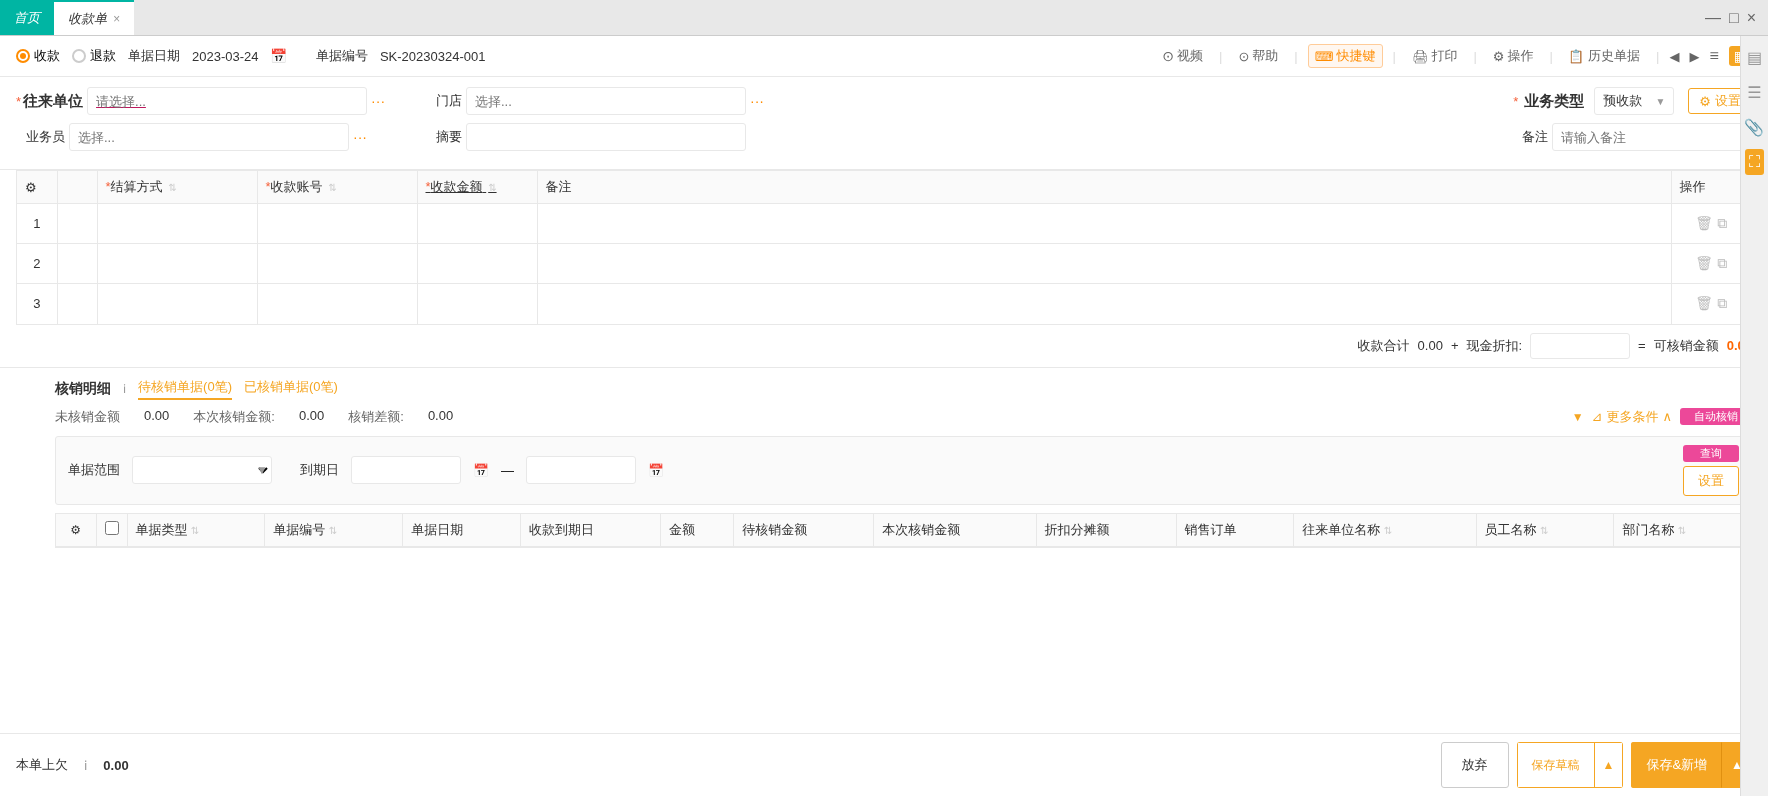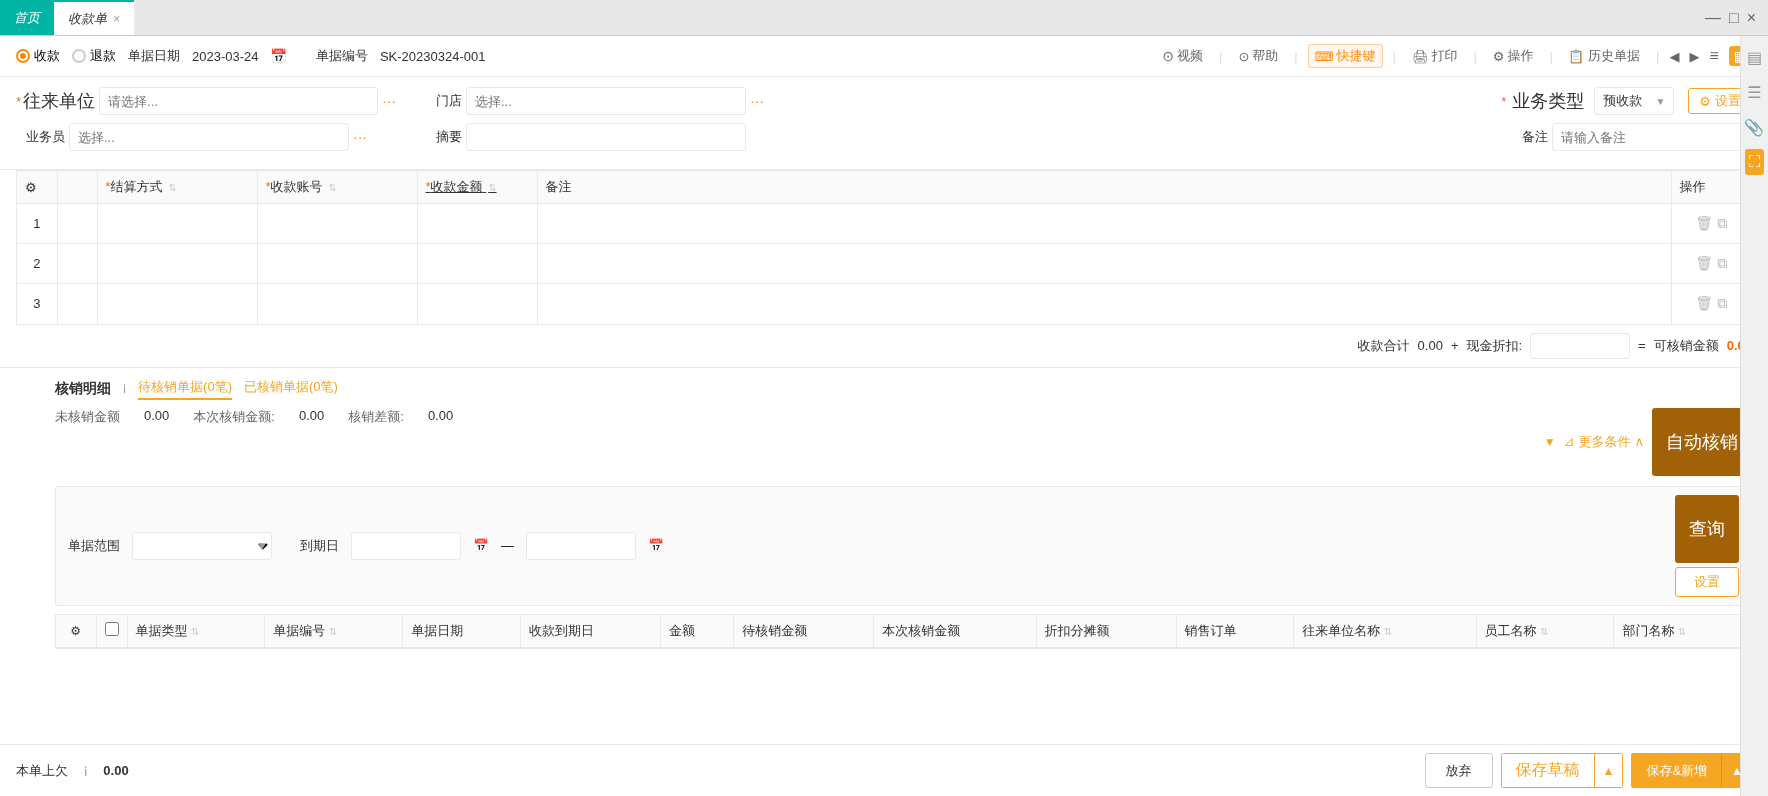--- a/index.html
+++ b/index.html
@@ -47,21 +47,21 @@
     }
     .toolbar-btn-active { background: #fff7f0; color: #ff8c00; border: 1px solid #ffcc99; border-radius: 3px; padding: 2px 6px; }
     .toolbar-divider { color: #ddd; }
 
     
     .form-area {
       padding: 10px 16px; background: #fff; border-bottom: 1px solid #e8e8e8; flex-shrink: 0;
     }
     .form-row { display: flex; align-items: center; gap: 0; margin-bottom: 8px; }
     .form-field { display: flex; align-items: center; flex: 1; }
-    .form-label { color: #f5a623; font-size: 18px; white-space: nowrap; margin-right: 4px; }
+    .form-label { color: #f5a623; font-size: 15px; white-space: nowrap; margin-right: 4px; font-weight: bold; }
     .form-label-plain { color: #333; font-size: 13px; white-space: nowrap; margin-right: 4px; }
     .form-input {
       flex: 1; height: 28px; border: 1px solid #e8e8e8; border-radius: 3px;
       padding: 0 8px; color: #999; font-size: 13px; outline: none; background: #fff;
       max-width: 280px;
     }
     .form-more { color: #ff8c00; margin-left: 4px; cursor: pointer; font-size: 14px; }
     .form-type-select {
       border: 1px solid #e8e8e8; border-radius: 3px; padding: 0 8px;
       height: 28px; font-size: 13px; color: #333; background: #fff; min-width: 80px;
@@ -126,22 +126,22 @@
     .filter-select {
       height: 28px; border: 1px solid #e8e8e8; border-radius: 3px; padding: 0 8px;
       font-size: 13px; background: #fff; min-width: 140px;
     }
     .filter-date {
       height: 28px; border: 1px solid #e8e8e8; border-radius: 3px; padding: 0 8px;
       font-size: 13px; width: 110px;
     }
     .filter-more { color: #f5a623; font-size: 13px; cursor: pointer; margin-left: auto; display: flex; align-items: center; gap: 4px; }
     .btn-orange {
-      background: #a16207; color: #fff; border: none; border-radius: 3px;
-      padding: 22px 14px; cursor: pointer; font-size: 18px;
+      background: #ec4899; color: #fff; border: none; border-radius: 3px;
+      padding: 1px 14px; cursor: pointer; font-size: 11px;
     }
     .btn-outline-orange {
       background: #fff; color: #f5a623; border: 1px solid #f5a623; border-radius: 3px;
       padding: 5px 14px; cursor: pointer; font-size: 13px;
     }
     .filter-actions { display: flex; flex-direction: column; gap: 4px; }
 
     
     .bottom-table-wrapper { border: 1px solid #e8e8e8; margin-top: 4px; }
     .bottom-table { width: 100%; border-collapse: collapse; }
@@ -162,32 +162,32 @@
     .footer-btn-group { display: flex; gap: 8px; }
     .btn-gray {
       background: #fff; color: #333; border: 1px solid #ccc; border-radius: 3px;
       padding: 6px 20px; cursor: pointer; font-size: 13px;
     }
     .btn-split {
       display: flex; align-items: stretch; border-radius: 3px; overflow: hidden;
     }
     .btn-split-main {
       background: #fff; color: #f5a623; border: 1px solid #f5a623;
-      padding: 6px 14px; cursor: pointer; font-size: 16px; border-right: none;
+      padding: 6px 14px; cursor: pointer; font-size: 12px; border-right: none;
     }
     .btn-split-arrow {
       background: #fff; color: #f5a623; border: 1px solid #f5a623;
       padding: 6px 8px; cursor: pointer; font-size: 12px;
     }
     .btn-split-save {
       display: flex; align-items: stretch; border-radius: 3px; overflow: hidden;
     }
     .btn-split-save-main {
       background: #f5a623; color: #fff; border: 1px solid #f5a623;
-      padding: 6px 14px; cursor: pointer; font-size: 13px; border-right: 1px solid #e09010;
+      padding: 13px 14px; cursor: pointer; font-size: 13px; border-right: 1px solid #e09010;
     }
     .btn-split-save-arrow {
       background: #f5a623; color: #fff; border: 1px solid #f5a623;
       padding: 6px 8px; cursor: pointer; font-size: 12px;
     }
 
     
     .right-sidebar {
       position: fixed; right: 0; top: 36px; width: 28px; background: #f0f0f0;
       border-left: 1px solid #ddd; display: flex; flex-direction: column; align-items: center;
@@ -272,21 +272,21 @@
       <span style="cursor:pointer;background:#f5a623;color:#fff;padding:2px 5px;border-radius:3px;font-size:14px;">▦</span>
     </div>
   </div>
 
   <div class="form-area">
     <div class="form-row">
 
       <div class="form-field" style="flex:3;max-width:380px;">
         <span class="req-star">*</span>
         <span class="form-label" style="color:#333;margin-left:2px;">往来单位</span>
-        <input class="form-input" type="text" style="max-width: 280px; color: #be185d;" placeholder="请选择...">
+        <input class="form-input" type="text" style="max-width: 280px; color: #be185d; text-decoration: underline;" placeholder="请选择...">
         <span class="form-more">···</span>
       </div>
 
       <div class="form-field" style="flex:3;max-width:480px;margin-left:40px;">
         <span class="form-label-plain">门店</span>
         <input class="form-input" type="text" style="max-width: 280px; color: rgb(204, 204, 204);" placeholder="选择...">
         <span class="form-more">···</span>
       </div>
 
       <div class="form-field" style="flex:2;margin-left:auto;justify-content:flex-end;gap:6px;">

